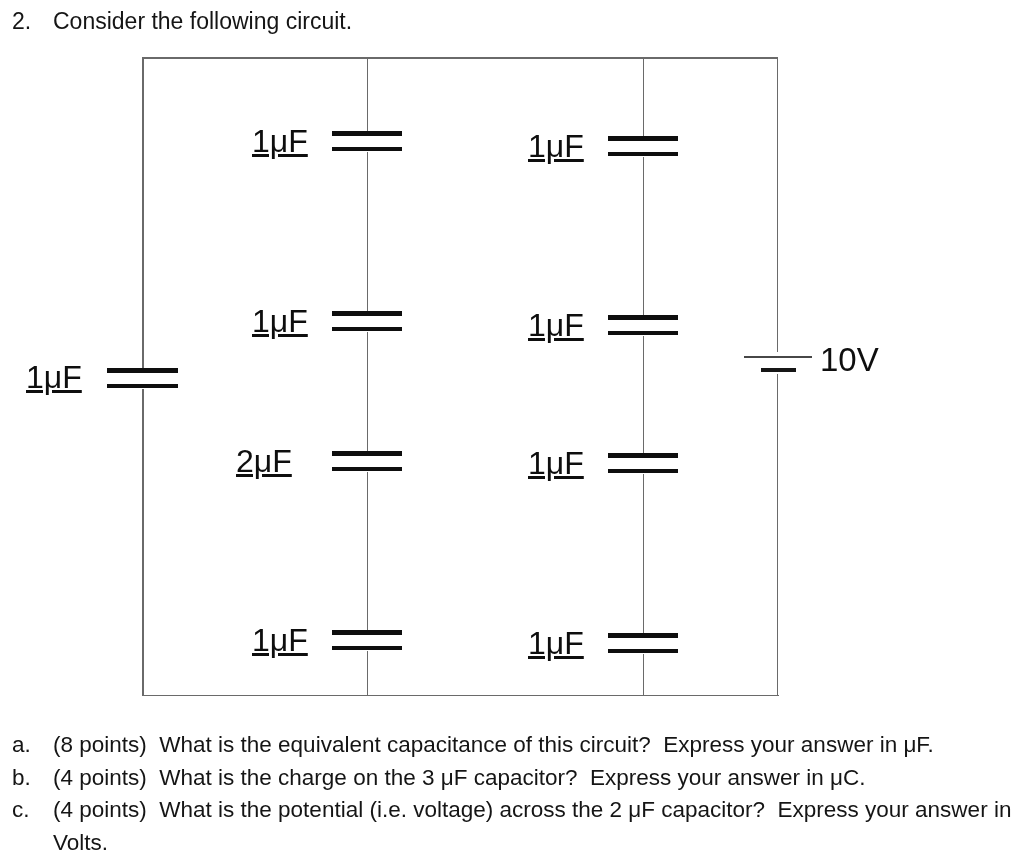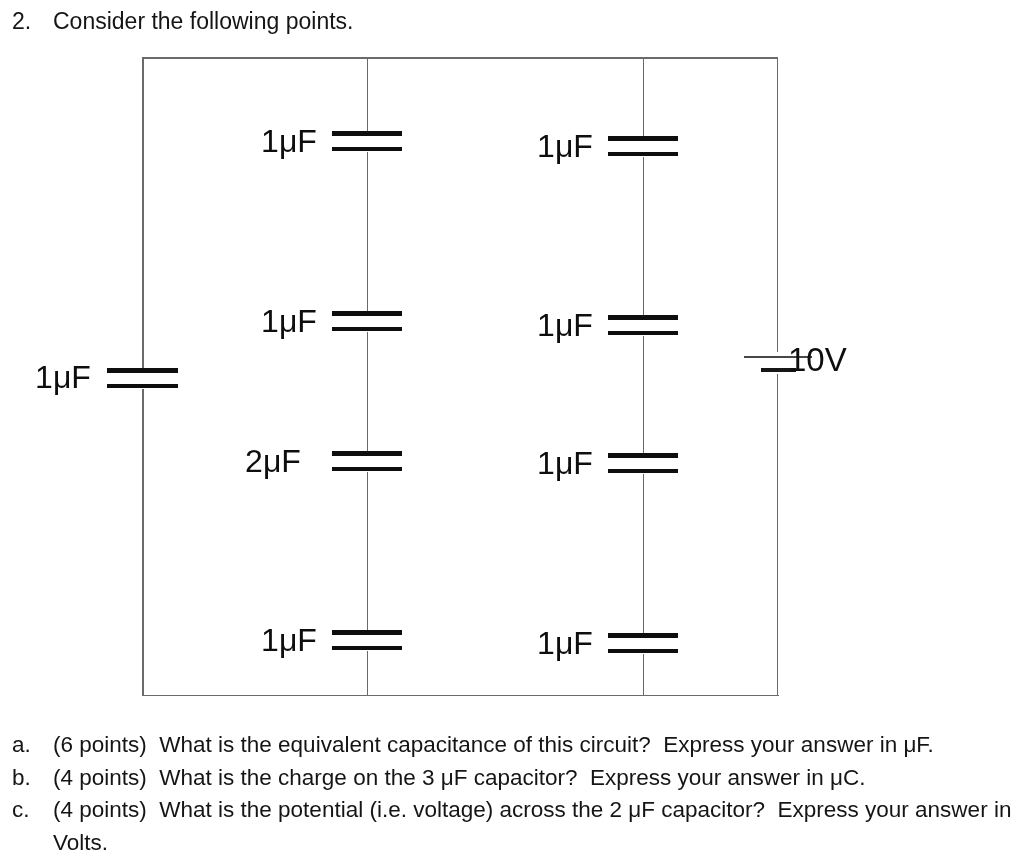--- a/index.html
+++ b/index.html
@@ -31,38 +31,38 @@
   .cap .plate.top { top: 0; }
   .cap .plate.bot { top: 15.5px; }
 
   
   .batt-mask  { background: #ffffff; }
   .batt-long  { background: #474747; }
   .batt-short { background: #161616; }
 
   
   .cval {
-    width: 74px; text-align: center;
+    width: 74px; text-align: left;
     font-size: 32px; line-height: 34px;
-    color: #0e0e0e; white-space: nowrap;
+    color: #0e0e0e; white-space: nowrap; text-decoration: underline;
   }
   .bval {
     font-size: 33px; line-height: 35px;
     color: #0e0e0e; white-space: nowrap;
   }
 
   
   .q-letter { left: 12px; font-size: 22.5px; line-height: 32.5px; }
   .q-text   { left: 53px; font-size: 22.5px; line-height: 32.5px; white-space: pre; }
 </style>
 </head>
 <body>
 
 <span class="abs title-num">2.</span>
-<span class="abs title-text">Consider the following points.</span>
+<span class="abs title-text">Consider the following circuit.</span>
 
 <div class="abs" style="left:0; top:0; width:1024px; height:720px;">
 
   <div class="abs wire h" style="left:142px; top:57px;    width:636px;"></div>
   <div class="abs wire h" style="left:142px; top:694.5px; width:637px;"></div>
   <div class="abs wire v" style="left:142px;   top:57px; height:639px;"></div>
   <div class="abs wire v" style="left:776.5px; top:57px; height:639px;"></div>
 
   <div class="abs wire v" style="left:366.5px; top:57px; height:638px;"></div>
   <div class="abs wire v" style="left:642.5px; top:57px; height:638px;"></div>
@@ -117,27 +117,27 @@
 
   <div class="abs cap" style="left:608px; top:633px;">
     <div class="plate top"></div>
     <div class="plate bot"></div>
   </div>
   <div class="abs cval" style="left:528px; top:626px;">1μF</div>
 
   <div class="abs batt-mask" style="left:744px; top:352px; width:69px; height:22px;"></div>
   <div class="abs batt-long" style="left:744px; top:356px; width:68px; height:2px;"></div>
   <div class="abs batt-short" style="left:761px; top:368px; width:35px; height:3.6px;"></div>
-  <div class="abs bval" style="left:788px; top:342px;">10V</div>
+  <div class="abs bval" style="left:820px; top:342px;">10V</div>
 
 </div>
 
 <div>
   <span class="abs q-letter" style="top:729px;">a.</span>
-  <span class="abs q-text" style="top:729px;">(6 points)  What is the equivalent capacitance of this circuit?  Express your answer in μF.</span>
+  <span class="abs q-text" style="top:729px;">(8 points)  What is the equivalent capacitance of this circuit?  Express your answer in μF.</span>
 
   <span class="abs q-letter" style="top:761.5px;">b.</span>
   <span class="abs q-text" style="top:761.5px;">(4 points)  What is the charge on the 3 μF capacitor?  Express your answer in μC.</span>
 
   <span class="abs q-letter" style="top:794px;">c.</span>
   <span class="abs q-text" style="top:794px;">(4 points)  What is the potential (i.e. voltage) across the 2 μF capacitor?  Express your answer in
 Volts.</span>
 </div>
 
 </body></html>

